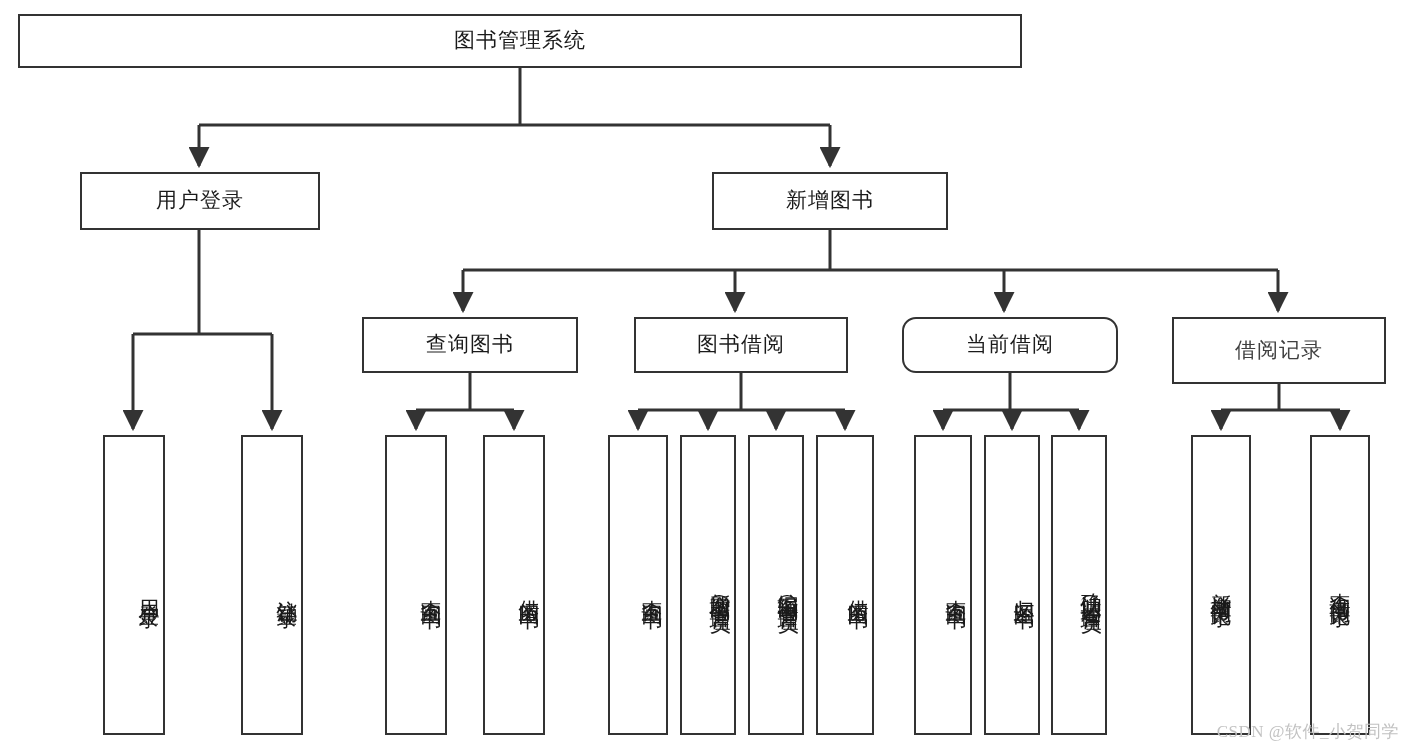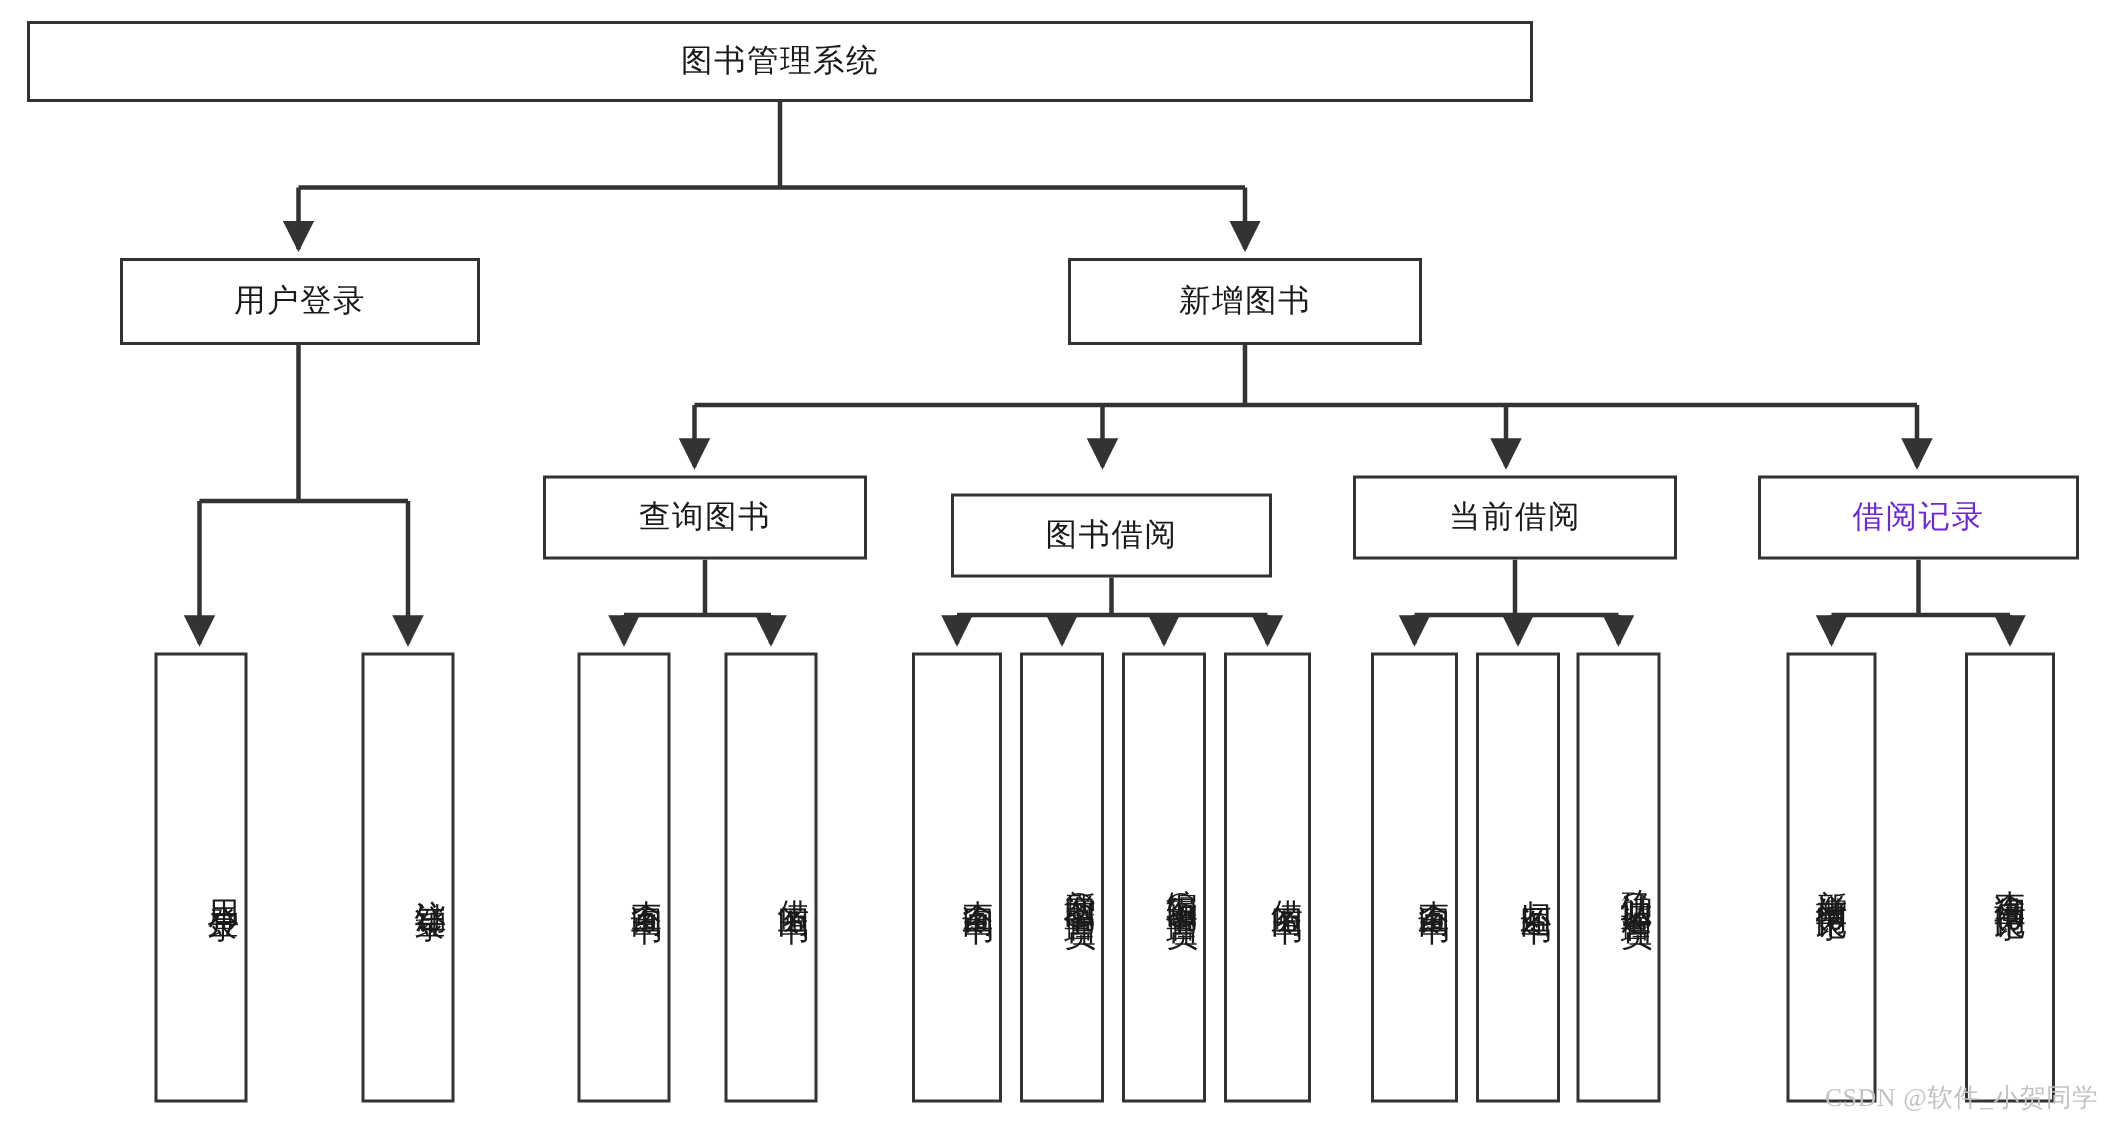--- a/index.html
+++ b/index.html
@@ -132,27 +132,27 @@
   <div class="node horiz" style="left: 80px; top: 172px; width: 240px; height: 58px; border-color: rgb(51, 51, 51); background: rgb(255, 255, 255); color: rgb(26, 26, 26);">
     <span class="node-label">用户登录</span>
   </div>
   <div class="node horiz" style="left: 712px; top: 172px; width: 236px; height: 58px; border-color: rgb(51, 51, 51); background: rgb(255, 255, 255); color: rgb(26, 26, 26);">
     <span class="node-label">新增图书</span>
   </div>
 
   <div class="node horiz" style="left: 362px; top: 317px; width: 216px; height: 56px; border-color: rgb(51, 51, 51); background: rgb(255, 255, 255); color: rgb(26, 26, 26);">
     <span class="node-label">查询图书</span>
   </div>
-  <div class="node horiz" style="left: 634px; top: 329px; width: 214px; height: 56px; border-color: rgb(51, 51, 51); background: rgb(255, 255, 255); color: rgb(26, 26, 26);">
+  <div class="node horiz" style="left: 634px; top: 317px; width: 214px; height: 56px; border-color: rgb(51, 51, 51); background: rgb(255, 255, 255); color: rgb(26, 26, 26);">
     <span class="node-label">图书借阅</span>
   </div>
-  <div class="node horiz" style="left: 902px; top: 317px; width: 216px; height: 56px; border-color: rgb(51, 51, 51); background: rgb(255, 255, 255); color: rgb(26, 26, 26);">
+  <div class="node horiz" style="left: 902px; top: 317px; width: 216px; height: 56px; border-color: rgb(51, 51, 51); background: rgb(255, 255, 255); color: rgb(26, 26, 26); border-radius: 14px;">
     <span class="node-label">当前借阅</span>
   </div>
-  <div class="node horiz" style="left: 1172px; top: 317px; width: 214px; height: 56px; border-color: rgb(51, 51, 51); background: rgb(255, 255, 255); color: #6d28d9;">
+  <div class="node horiz" style="left: 1172px; top: 317px; width: 214px; height: 67px; border-color: rgb(51, 51, 51); background: rgb(255, 255, 255); color: #404040;">
     <span class="node-label">借阅记录</span>
   </div>
 
   <div class="node vert" style="left: 103px; top: 435px; width: 62px; height: 300px; border-color: rgb(51, 51, 51); background: rgb(255, 255, 255); color: rgb(26, 26, 26);">
     <span class="node-label">用户登录</span>
   </div>
   <div class="node vert" style="left: 241px; top: 435px; width: 62px; height: 300px; border-color: rgb(51, 51, 51); background: rgb(255, 255, 255); color: rgb(26, 26, 26);">
     <span class="node-label">注销登录</span>
   </div>
   <div class="node vert" style="left: 385px; top: 435px; width: 62px; height: 300px; border-color: rgb(51, 51, 51); background: rgb(255, 255, 255); color: rgb(26, 26, 26);">

